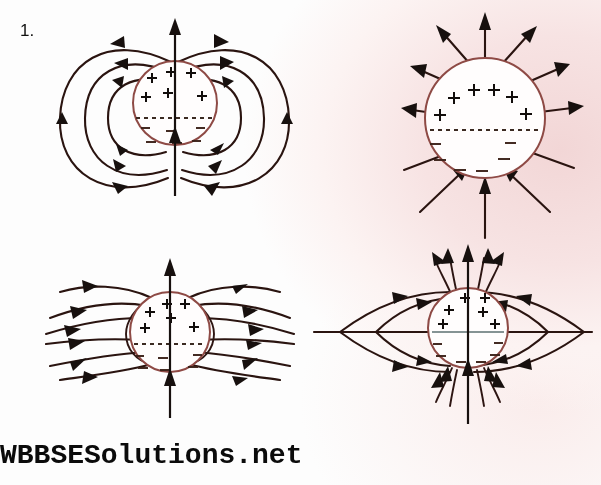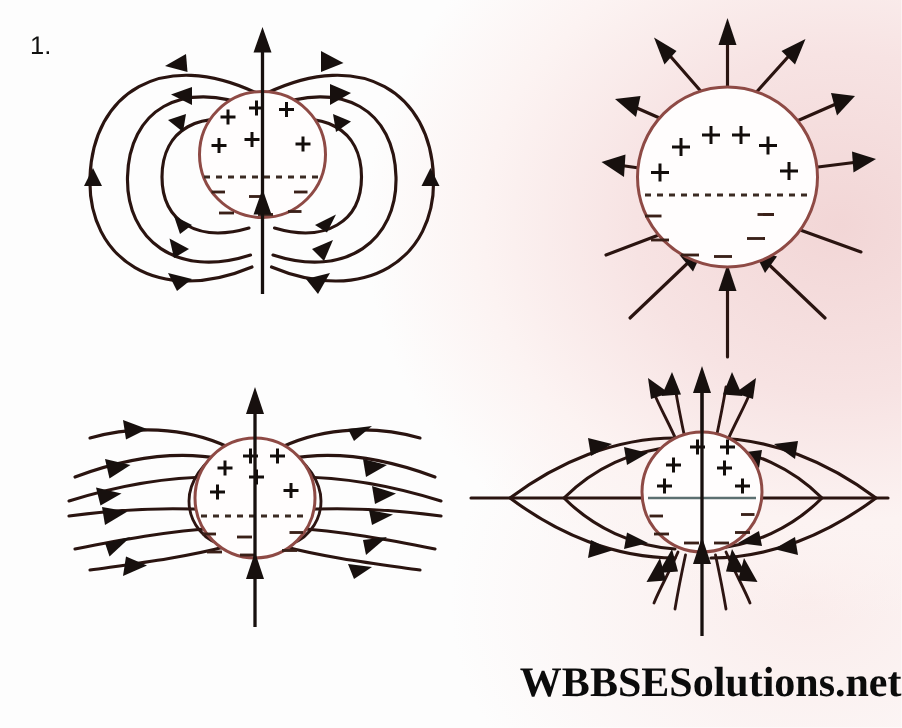--- a/index.html
+++ b/index.html
@@ -31,22 +31,22 @@
   .panel-svg{position:absolute;left:0;top:0;display:block;}
   #p1{left:0px;  top:0px;   width:300px;height:240px;}
   #p2{left:300px;top:0px;   width:301px;height:240px;}
   #p3{left:0px;  top:240px; width:300px;height:190px;}
   #p4{left:300px;top:240px; width:301px;height:190px;}
   #lbl1{left:20px; top:22px;}
   #watermark{
     position:absolute;
     left:0;right:0;
     top:440px;
-    text-align:right;
-    font-family:Liberation Serif, serif;
+    text-align:left;
+    font-family:Liberation Mono, monospace;
     font-weight:bold;
     font-size:28px;
     color:#0b0b0b;
     letter-spacing:0px;
     user-select:none;
   }
   .fl{fill:none;stroke:#2a1410;stroke-width:2.1;stroke-linecap:round;}
   .fl-thin{fill:none;stroke:#2d1512;stroke-width:1.9;stroke-linecap:round;}
   .axis{stroke:#17100e;stroke-width:2.2;stroke-linecap:butt;}
   .sphere-outline{fill:#fffdfd;stroke:#8e4a45;stroke-width:2.0;}

